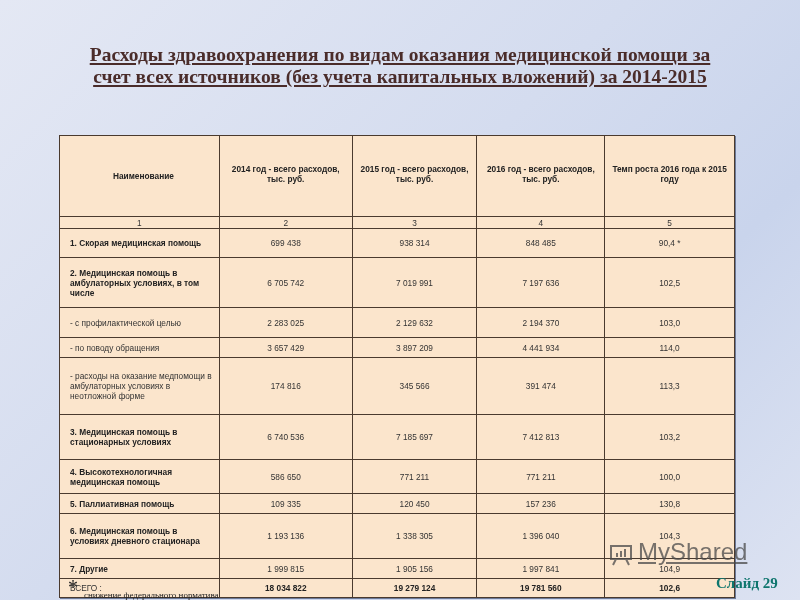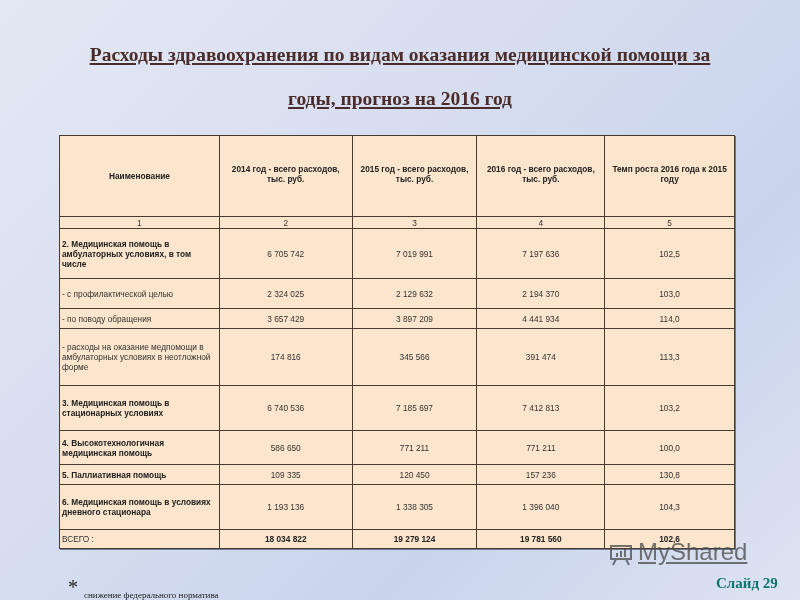--- a/index.html
+++ b/index.html
@@ -17,21 +17,21 @@
   table.data {
     position:absolute; left:59px; top:135px; width:676px;
     border-collapse:collapse; background:#fbe5cc;
     font-size:8.3px; color:#333;
     box-shadow: 1px 1px 0 #6c7a99;
   }
   table.data td {
     border:1px solid #4a3a2e; padding:0 2px; text-align:center; vertical-align:middle;
     line-height:10px;
   }
-  table.data td.name { text-align:left; padding-left:2px; }
+  table.data td.name { text-align:left; padding-left:10px; }
   table.data td.bold { font-weight:bold; color:#222; }
   tr.hdr td { font-weight:bold; color:#222; height:52px; vertical-align:middle; }
   tr.hdr td.c { vertical-align:top; padding-top:28px; }
   tr.hdr td.name { text-align:center; }
   tr.num td { height:11px; line-height:10px; }
   .footnote {
     position:absolute; left:68px; top:572px; font-family:"Liberation Serif", serif; color:#222;
   }
   .footnote .star { font-size:20px; position:relative; top:4px; }
   .footnote .txt { font-size:9px; margin-left:2px; position:relative; top:8px; }
@@ -43,22 +43,21 @@
     position:absolute; left:608px; top:538px; display:flex; align-items:flex-end; opacity:0.75;
     color:#4a4a4a; font-size:24px;text-decoration:underline;
   }
   .watermark .logo { width:26px; height:22px; margin-right:4px; }
 </style>
 </head>
 <body>
 
 <div class="title">
   <span>Расходы здравоохранения по видам оказания медицинской помощи за</span><br>
-  <br>
-  <span>годы, прогноз на 2016 год</span>
+  <span>счет всех источников (без учета капитальных вложений) за 2014-2015</span><br>
 </div>
 
 <table class="data">
   <colgroup>
     <col style="width:160px">
       <col style="width:133px">
       <col style="width:125px">
       <col style="width:128px">
       <col style="width:130px">
   </colgroup>
@@ -70,30 +69,37 @@
     <td class="c">2016 год - всего расходов, тыс. руб.</td>
     <td class="c">Темп роста 2016 года к 2015 году</td>
   </tr>
   <tr class="num">
     <td>1</td>
     <td>2</td>
     <td>3</td>
     <td>4</td>
     <td>5</td>
   </tr>
+  <tr style="height:29px">
+    <td class="name bold">1. Скорая медицинская помощь</td>
+    <td>699 438</td>
+    <td>938 314</td>
+    <td>848 485</td>
+    <td>90,4 *</td>
+  </tr>
   <tr style="height:50px">
     <td class="name bold">2. Медицинская помощь в амбулаторных условиях,  в том числе</td>
     <td>6 705 742</td>
     <td>7 019 991</td>
     <td>7 197 636</td>
     <td>102,5</td>
   </tr>
   <tr style="height:30px">
     <td class="name"> - с профилактической целью</td>
-    <td>2 324 025</td>
+    <td>2 283 025</td>
     <td>2 129 632</td>
     <td>2 194 370</td>
     <td>103,0</td>
   </tr>
   <tr style="height:20px">
     <td class="name"> - по поводу обращения</td>
     <td>3 657 429</td>
     <td>3 897 209</td>
     <td>4 441 934</td>
     <td>114,0</td>
@@ -126,20 +132,27 @@
     <td>157 236</td>
     <td>130,8</td>
   </tr>
   <tr style="height:45px">
     <td class="name bold">6. Медицинская помощь в условиях дневного стационара</td>
     <td>1 193 136</td>
     <td>1 338 305</td>
     <td>1 396 040</td>
     <td>104,3</td>
   </tr>
+  <tr style="height:20px">
+    <td class="name bold">7. Другие</td>
+    <td>1 999 815</td>
+    <td>1 905 156</td>
+    <td>1 997 841</td>
+    <td>104,9</td>
+  </tr>
   <tr style="height:19px">
     <td class="name">ВСЕГО :</td>
     <td class="bold">18 034 822</td>
     <td class="bold">19 279 124</td>
     <td class="bold">19 781 560</td>
     <td class="bold">102,6</td>
   </tr>
 </tbody>
   </table>
 

